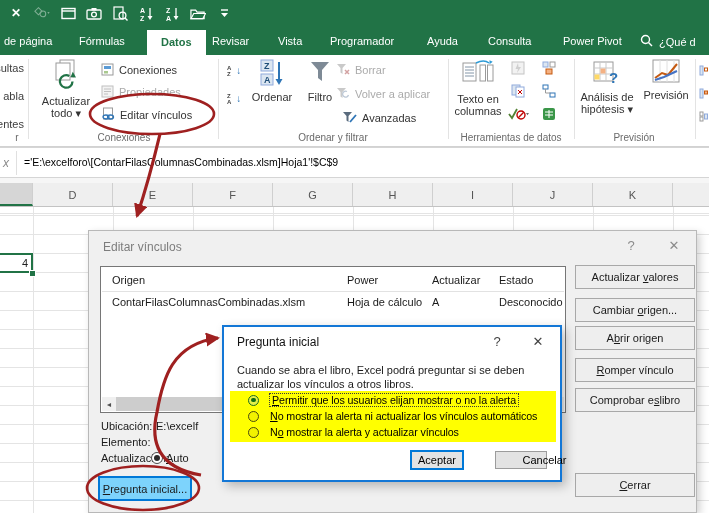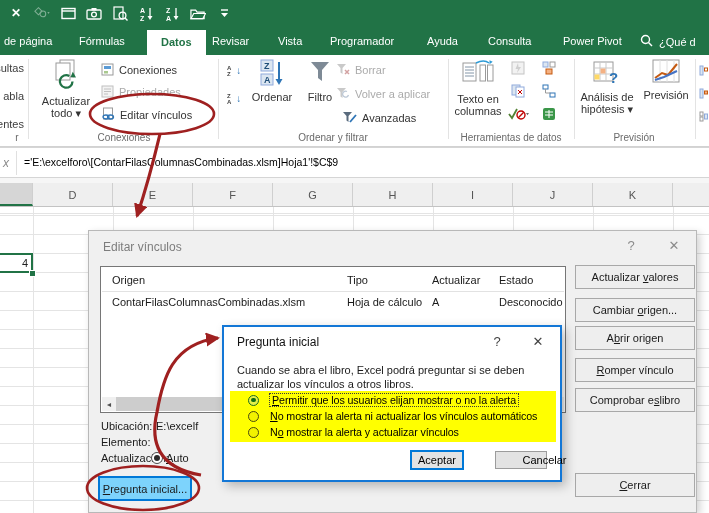--- a/index.html
+++ b/index.html
@@ -452,21 +452,21 @@
 
   <div id="dlg-links">
     <div class="titlebar">
       <span class="title">Editar vínculos</span>
       <span class="dlgbtn" style="left:533px">?</span>
       <span class="dlgbtn" style="left:576px">✕</span>
     </div>
 
     <div id="listbox">
       <span class="lb-h" style="left:11px">Origen</span>
-      <span class="lb-h" style="left:246px">Tipo</span>
+      <span class="lb-h" style="left:246px">Power</span>
       <span class="lb-h" style="left:331px">Actualizar</span>
       <span class="lb-h" style="left:398px">Estado</span>
       <div id="lb-hline"></div>
       <span class="lb-c" style="left:11px">ContarFilasColumnasCombinadas.xlsm</span>
       <span class="lb-c" style="left:246px">Hoja de cálculo</span>
       <span class="lb-c" style="left:331px">A</span>
       <span class="lb-c" style="left:398px">Desconocido</span>
       <div id="lb-scroll">
         <span class="sa">◄</span>
         <span id="lb-thumb"></span>

